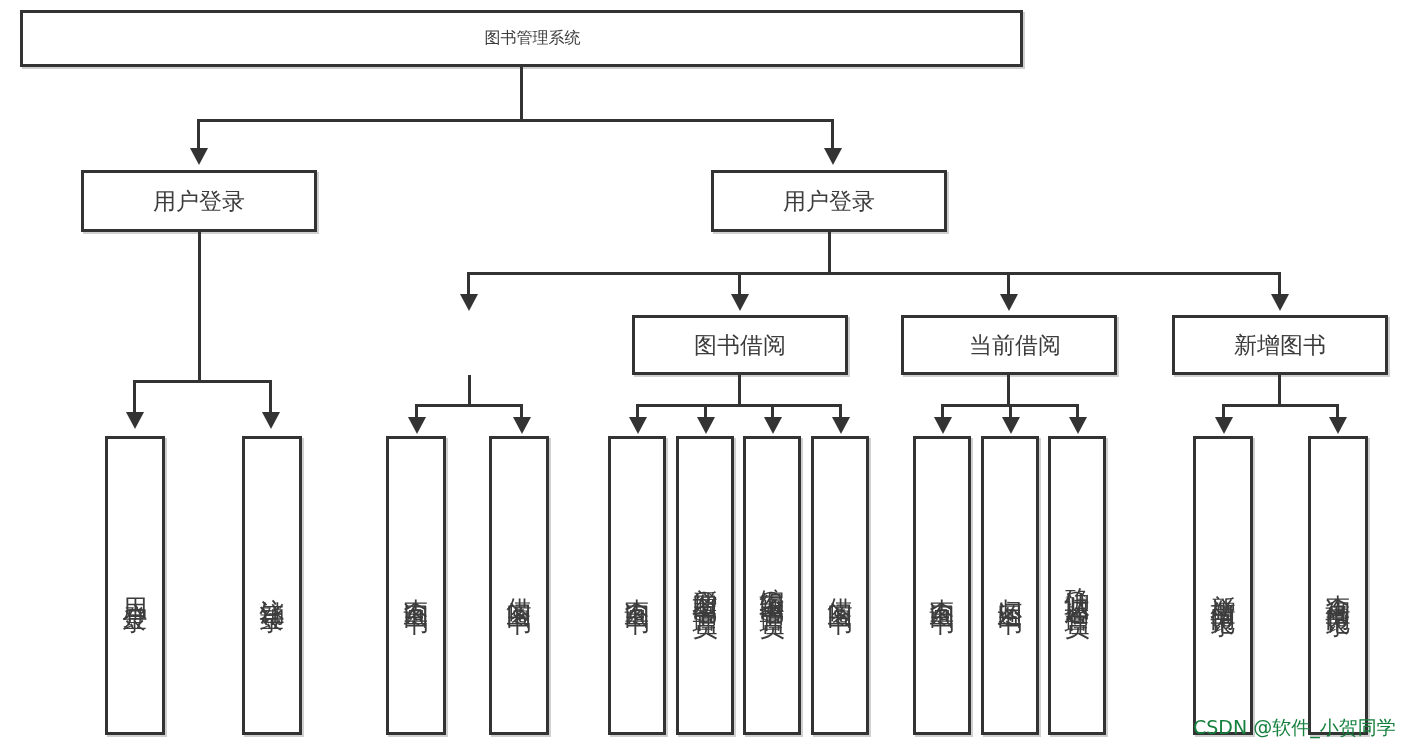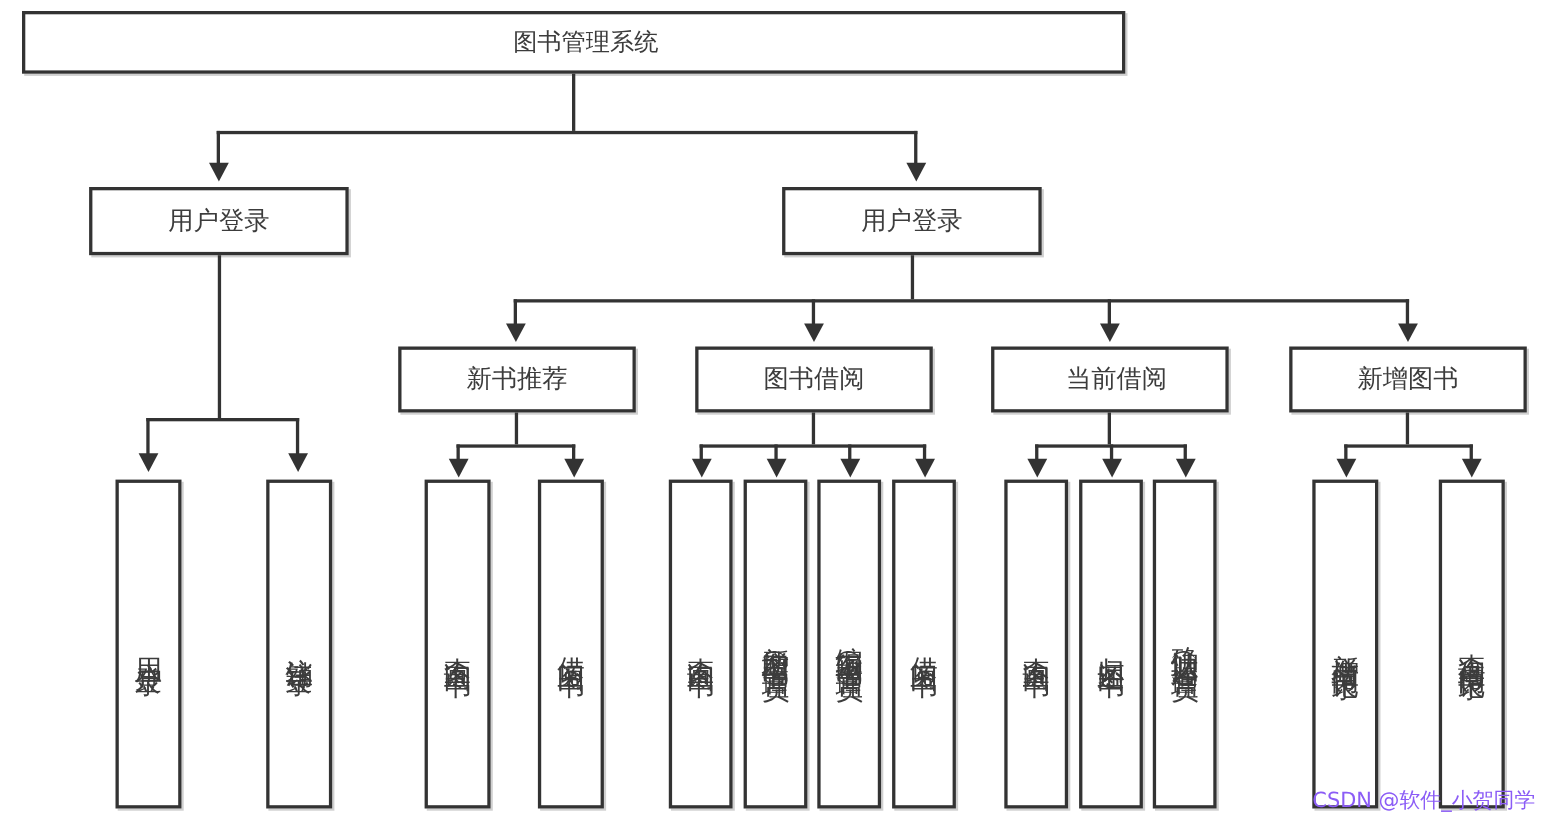--- a/index.html
+++ b/index.html
@@ -30,21 +30,21 @@
     color: #3b3b3b;
     box-shadow: 2px 2px 0 rgba(120,120,120,0.35);
   }
   .node-label {
     color: #3c3c3c;
     line-height: 1.15;
     text-align: center;
     white-space: nowrap;
   }
 
-  .root { font-size: 22px; padding-left: 22px; }
+  .root { font-size: 16px; padding-left: 22px; }
   .lvl2 { font-size: 23px; }
   .lvl3 { font-size: 23px; }
 
   
   .leaf .node-label {
     writing-mode: vertical-rl;
     text-orientation: upright;
     white-space: normal;
     font-size: 25px;
     letter-spacing: 4px;
@@ -65,21 +65,21 @@
     height: 0;
     border-left: 9px solid transparent;
     border-right: 9px solid transparent;
     border-top: 17px solid #333333;
   }
 
   
   #watermark {
     position: absolute;
     font-size: 19px;
-    color: #8b5cf6;
+    color: #15803d;
     white-space: nowrap;
     font-family: "DejaVu Sans", "Liberation Sans", sans-serif;
   }
 </style>
 </head>
 <body>
 
 <div id="canvas">
 
   <div class="node root" style="left:20px; top:10px; width:1003px; height:57px;">
@@ -112,23 +112,20 @@
   <div class="edge h" style="left:467px; top:272px; width:814px; height:3px;"></div>
   <div class="edge v" style="left:467px; top:272px; width:3px; height:24px;"></div>
   <div class="arrow" style="left:460px; top:294px;"></div>
   <div class="edge v" style="left:738px; top:272px; width:3px; height:24px;"></div>
   <div class="arrow" style="left:731px; top:294px;"></div>
   <div class="edge v" style="left:1007px; top:272px; width:3px; height:24px;"></div>
   <div class="arrow" style="left:1000px; top:294px;"></div>
   <div class="edge v" style="left:1278px; top:272px; width:3px; height:24px;"></div>
   <div class="arrow" style="left:1271px; top:294px;"></div>
 
-  <div class="node lvl3" style="left:362px; top:315px; width:216px; height:60px;">
-    <span class="node-label">新书推荐</span>
-  </div>
   <div class="node lvl3" style="left:632px; top:315px; width:216px; height:60px;">
     <span class="node-label">图书借阅</span>
   </div>
   <div class="node lvl3" style="left:901px; top:315px; width:216px; height:60px;padding-left:12px;">
     <span class="node-label">当前借阅</span>
   </div>
   <div class="node lvl3" style="left:1172px; top:315px; width:216px; height:60px;">
     <span class="node-label">新增图书</span>
   </div>
 

